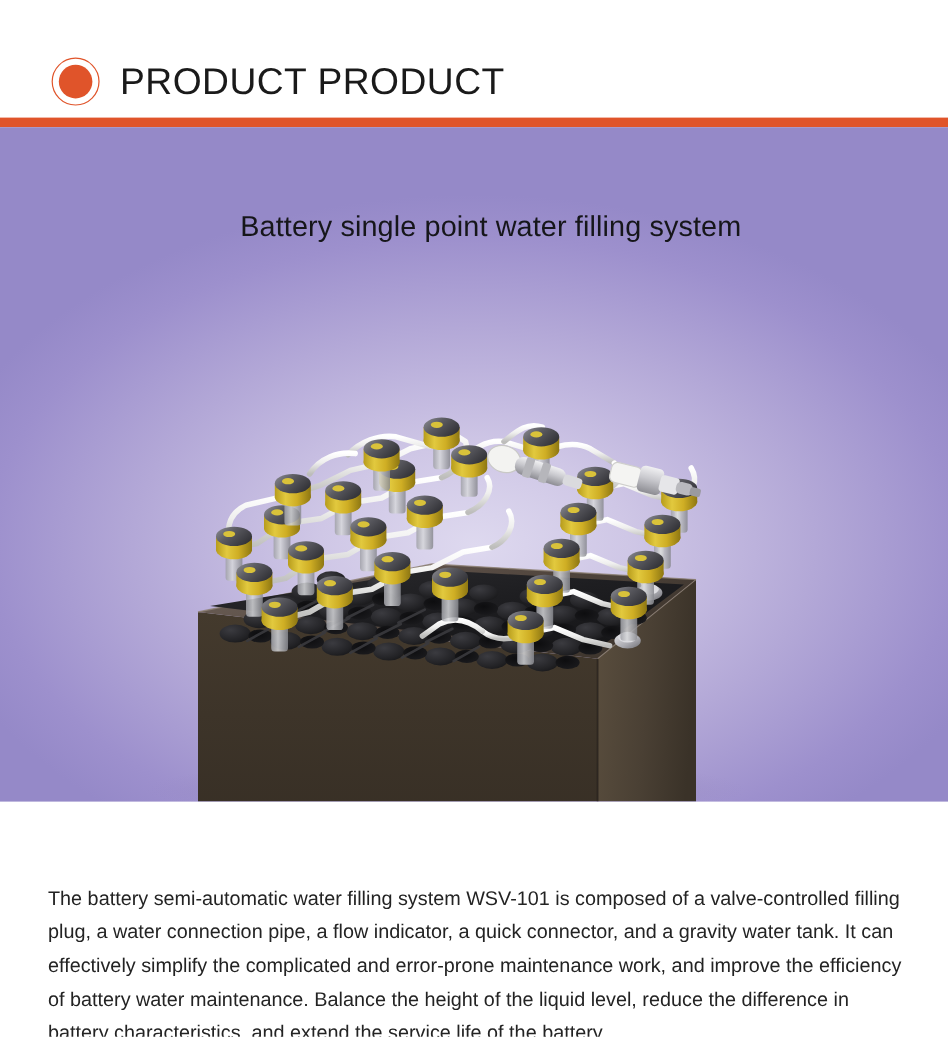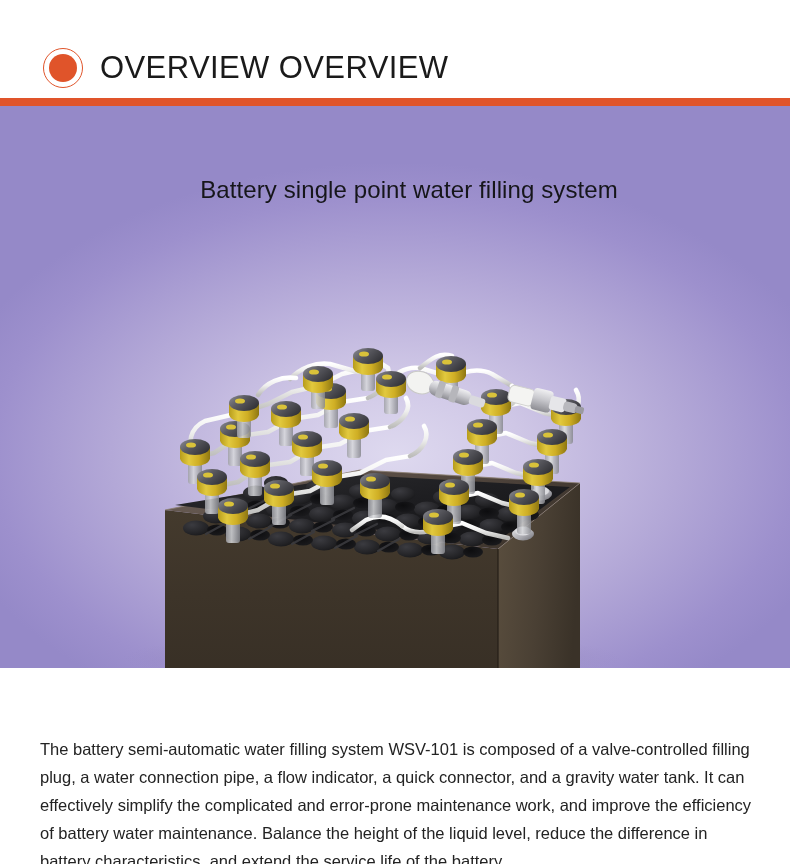--- a/index.html
+++ b/index.html
@@ -124,21 +124,21 @@
 </head>
 <body>
 
 <div class="page">
 
   <div class="header">
     <div class="bullet-icon">
       <div class="ring"></div>
       <div class="dot"></div>
     </div>
-    <div class="header-title">OVERVIEW OVERVIEW</div>
+    <div class="header-title">PRODUCT PRODUCT</div>
   </div>
 
   <div class="accent-bar"></div>
 
   <div class="hero">
 
     <div class="hero-title">Battery single point water filling system</div>
 
     <div class="battery-scene">
       <svg class="battery-svg" width="790" height="562" viewBox="0 0 790 562" xmlns="http://www.w3.org/2000/svg">

